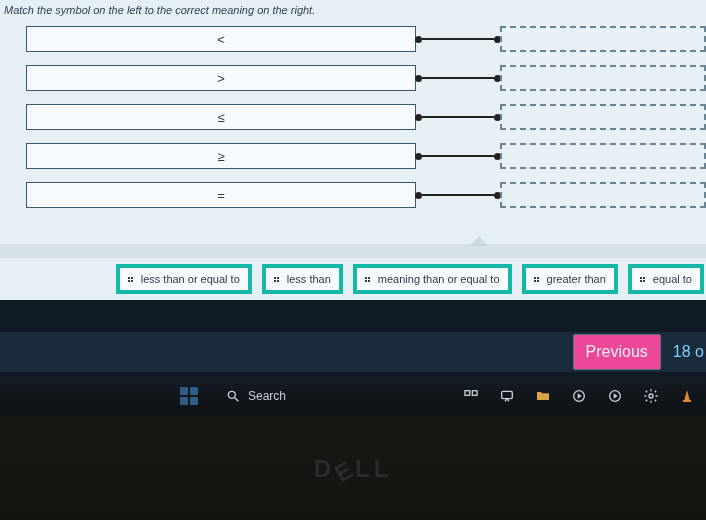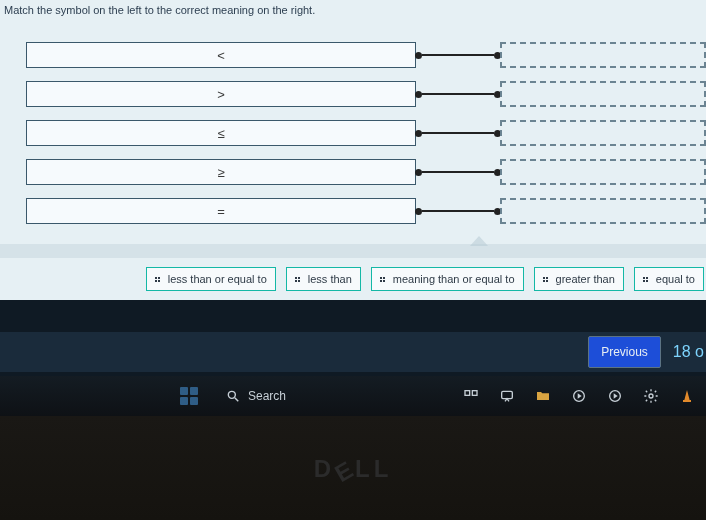--- a/index.html
+++ b/index.html
@@ -20,21 +20,22 @@
     left: 0; top: 0; right: 0;
     height: 300px;
     background: #e6f0f4;
     padding: 4px 0 0 4px;
     box-sizing: border-box;
   }
 
   .instruction {
     font-size: 11px;
     color: #2c3e50;
-    margin-bottom: 26px;
+    margin-bottom: 10px;
+    font-style: italic;
   }
 
   .rows {
     display: flex;
     flex-direction: column;
     gap: 13px;
   }
   .row {
     display: flex;
     align-items: center;
@@ -102,21 +103,21 @@
     top:258px;
     height:42px;
     background:#e6f0f4;
     display:flex;
     align-items:center;
     justify-content:flex-end;
     gap:10px;
     padding-right:2px;
   }
   .option {
-    border:1px solid #14b8a6;
+    border:4px solid #14b8a6;
     background:#f7fafc;
     padding:5px 8px;
     font-size:11px;
     color:#2e3a46;
     display:flex;
     align-items:center;
     gap:6px;
     white-space:nowrap;
     cursor:grab;
   }
@@ -136,26 +137,26 @@
     top:332px;
     height:40px;
     background:#1a2b3b;
     display:flex;
     align-items:center;
     justify-content:flex-end;
     gap:12px;
     padding-right:2px;
   }
   .prev-btn {
-    background:#1d4ed8;
+    background:#ec4899;
     color:#e8eef3;
     border:1px solid #5c7383;
     border-radius:2px;
     padding:8px 12px;
-    font-size:12px;
+    font-size:16px;
     cursor:pointer;
   }
   .counter {
     color:#7dd3fc;
     font-size:16px;
   }
 
   
   .taskbar {
     position:absolute;

